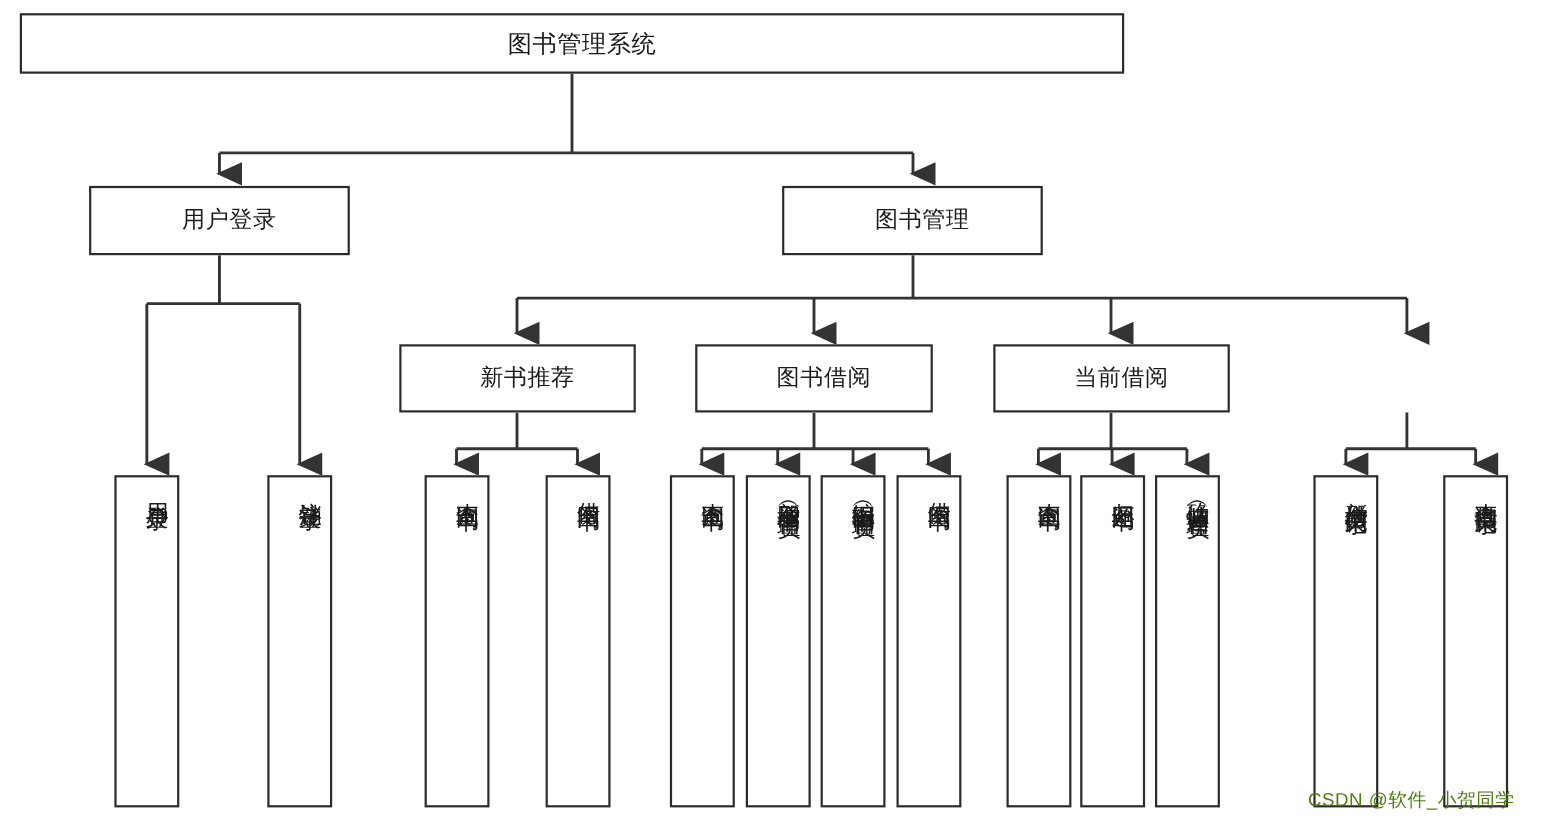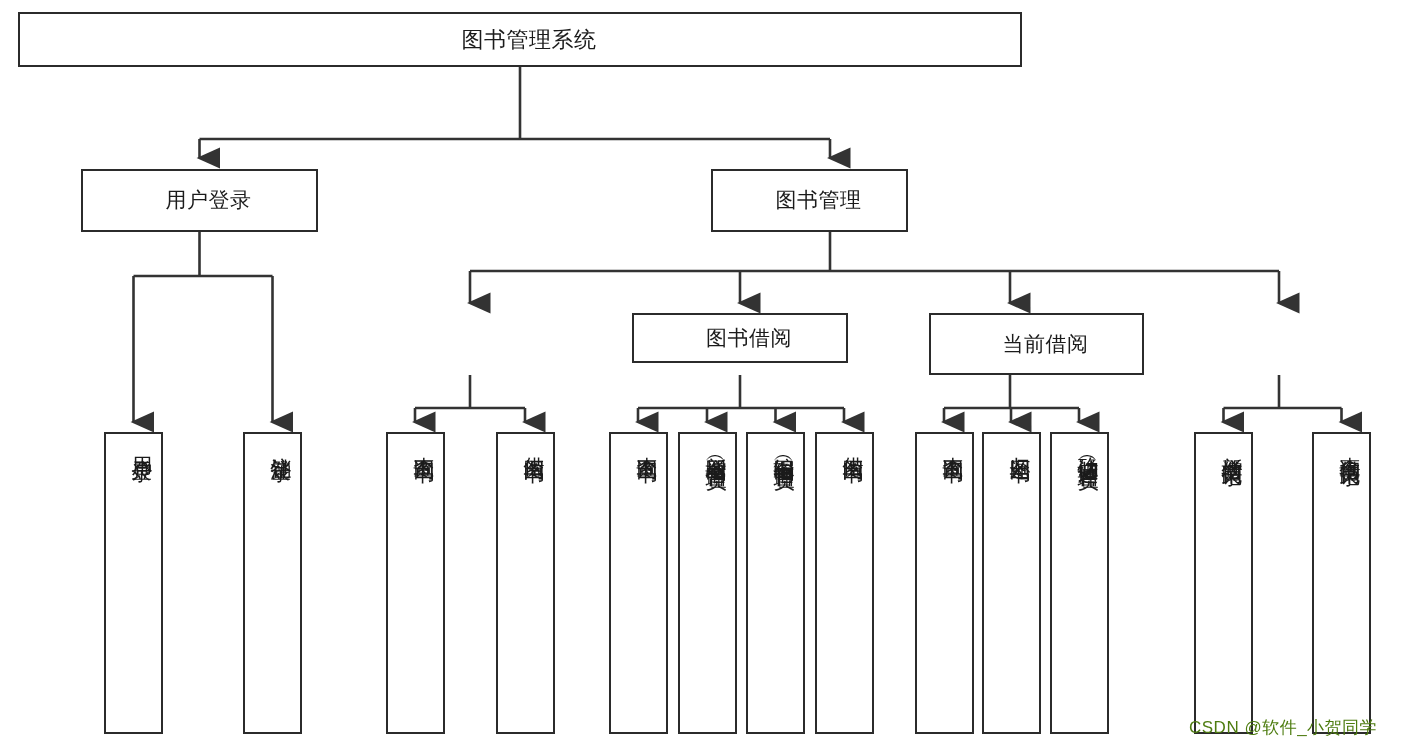--- a/index.html
+++ b/index.html
@@ -124,28 +124,31 @@
     </g>
   </svg>
 
   <div class="node horizontal root" style="left:18px; top:12px; width:1004px; height:55px;">
     <span class="label">图书管理系统</span>
   </div>
 
   <div class="node horizontal" style="left:81px; top:169px; width:237px; height:63px;">
     <span class="label">用户登录</span>
   </div>
-  <div class="node horizontal" style="left:711px; top:169px; width:197px; height:63px;">
+  <div class="node horizontal" style="left:711px; top:169px; width:237px; height:63px;">
     <span class="label">图书管理</span>
   </div>
 
-  <div class="node horizontal" style="left:632px; top:313px; width:216px; height:50px;">
+  <div class="node horizontal" style="left:363px; top:313px; width:215px; height:62px;">
+    <span class="label">新书推荐</span>
+  </div>
+  <div class="node horizontal" style="left:632px; top:313px; width:216px; height:62px;">
     <span class="label">图书借阅</span>
   </div>
-  <div class="node horizontal" style="left:903px; top:313px; width:215px; height:62px;margin-left:26px;">
+  <div class="node horizontal" style="left:903px; top:313px; width:215px; height:62px;">
     <span class="label">当前借阅</span>
   </div>
 
   <div class="node vertical" style="left:104px; top:432px; width:59px; height:302px;">
     <span class="label">用户登录</span>
   </div>
   <div class="node vertical" style="left:243px; top:432px; width:59px; height:302px;">
     <span class="label">注销登录</span>
   </div>
 

